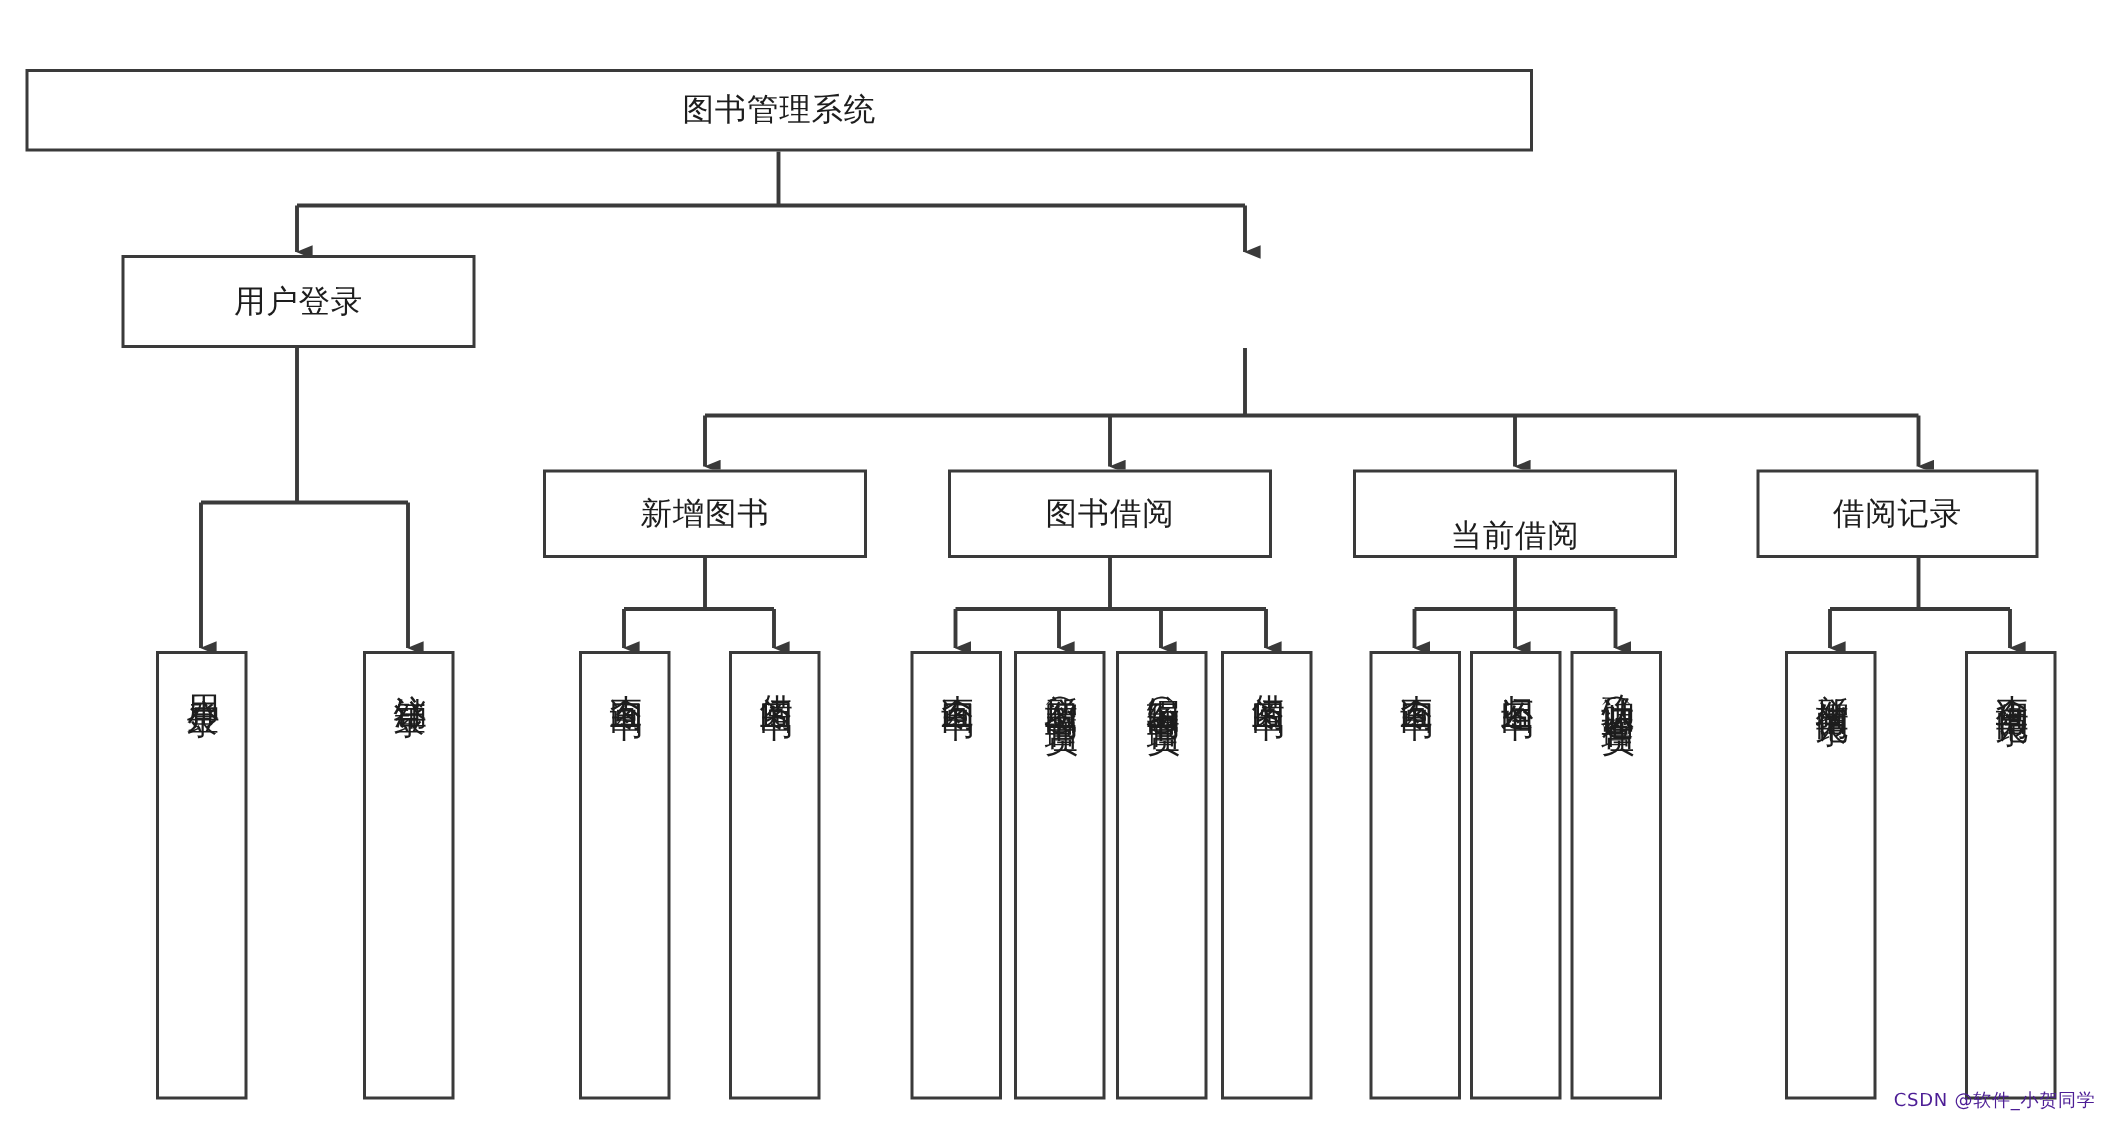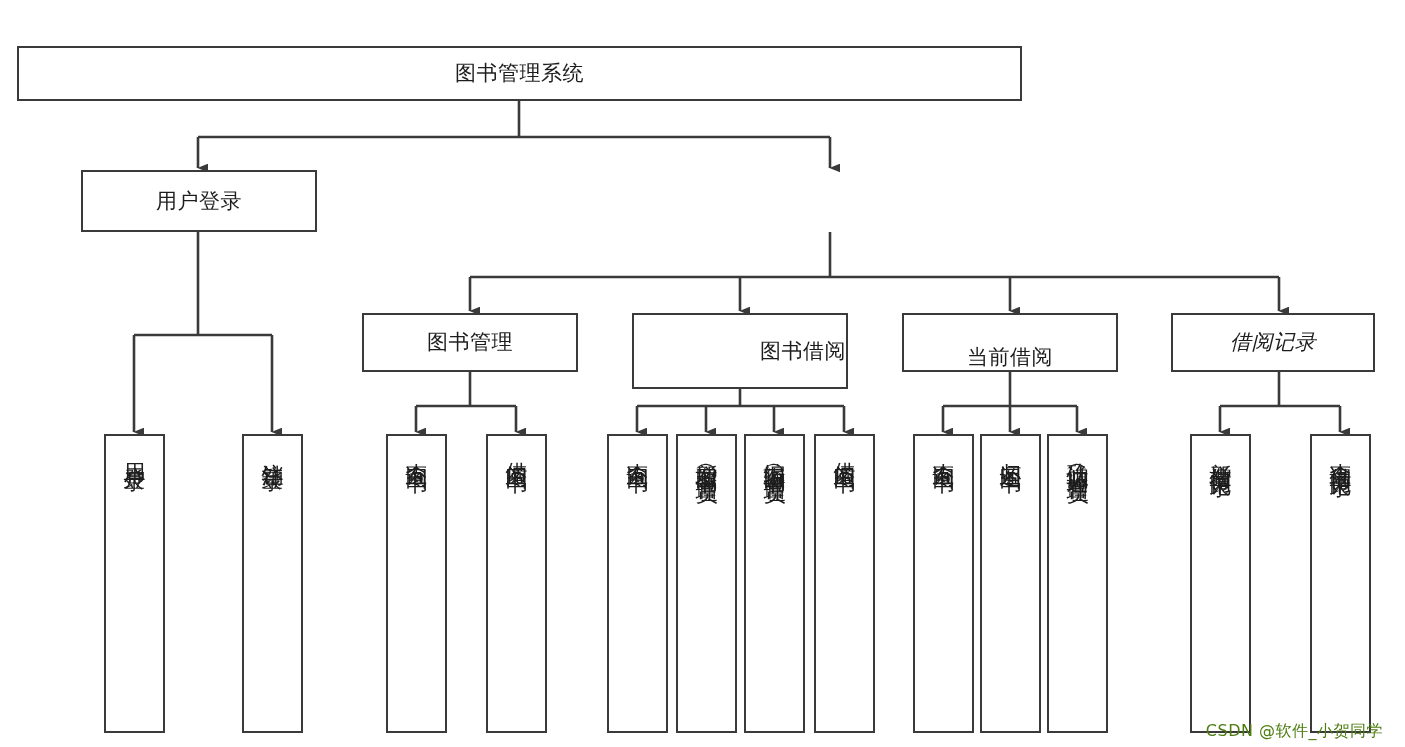--- a/index.html
+++ b/index.html
@@ -53,24 +53,24 @@
   }
   .node.vert .node-label {
     writing-mode: vertical-rl;
     text-orientation: upright;
     font-size: 22px;
     letter-spacing: 3px;
     line-height: 1;
   }
   #watermark {
     position: absolute;
-    right: 22px;
+    right: 8px;
     bottom: 5px;
-    font-size: 16px;
-    color: #4d7c0f;
+    font-size: 12px;
+    color: #4c1d95;
     letter-spacing: 0.5px;
     white-space: nowrap;
   }
 </style>
 </head>
 <body>
 
 <div id="diagram-root">
 
   <svg class="edges" viewBox="0 0 1405 747">
@@ -125,29 +125,29 @@
 
   <div class="node horiz" style="left:17px; top:13px; width:1005px; height:55px;margin-top:33px;">
     <span class="node-label">图书管理系统</span>
   </div>
 
   <div class="node horiz" style="left:81px; top:170px; width:236px; height:62px;">
     <span class="node-label">用户登录</span>
   </div>
 
   <div class="node horiz" style="left:362px; top:313px; width:216px; height:59px;">
-    <span class="node-label">图书管理</span>
+    <span class="node-label">新增图书</span>
   </div>
-  <div class="node horiz" style="left:632px; top:313px; width:216px; height:76px;justify-content:flex-end;">
+  <div class="node horiz" style="left:632px; top:313px; width:216px; height:59px;">
     <span class="node-label">图书借阅</span>
   </div>
   <div class="node horiz" style="left:902px; top:313px; width:216px; height:59px;align-items:flex-end;">
     <span class="node-label">当前借阅</span>
   </div>
-  <div class="node horiz" style="left:1171px; top:313px; width:204px; height:59px;font-style:italic;">
+  <div class="node horiz" style="left:1171px; top:313px; width:188px; height:59px;">
     <span class="node-label">借阅记录</span>
   </div>
 
   <div class="node vert" style="left:104px; top:434px; width:61px; height:299px;">
     <span class="node-label">用户登录</span>
   </div>
   <div class="node vert" style="left:242px; top:434px; width:61px; height:299px;">
     <span class="node-label">注销登录</span>
   </div>
 

